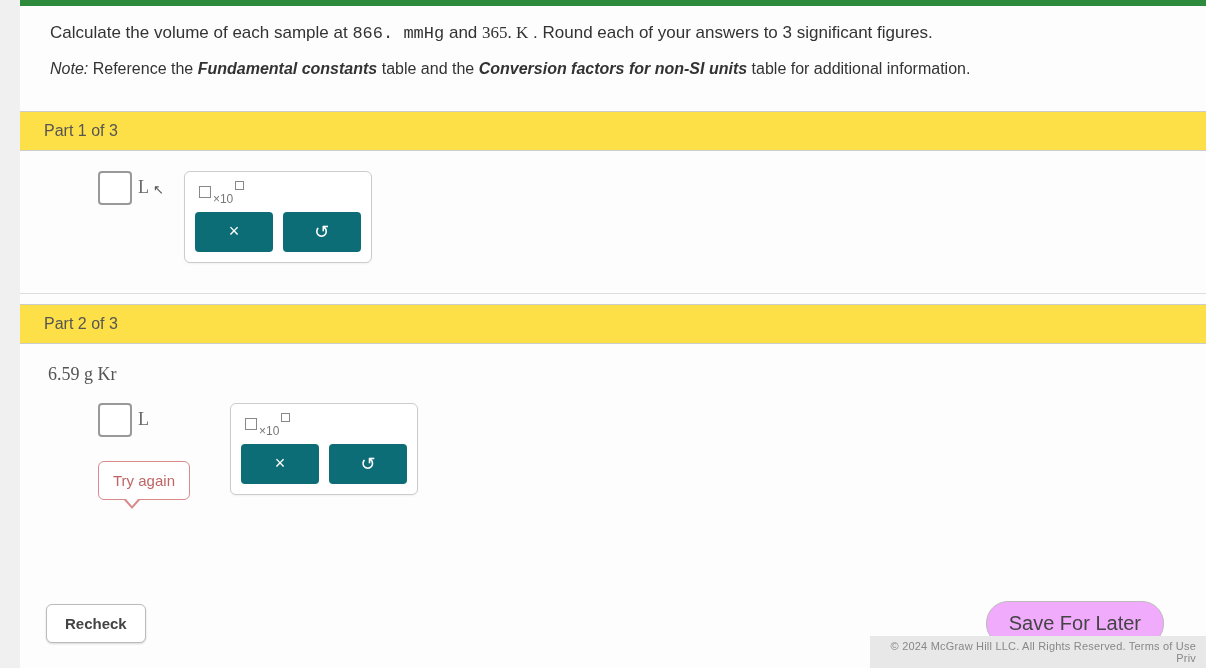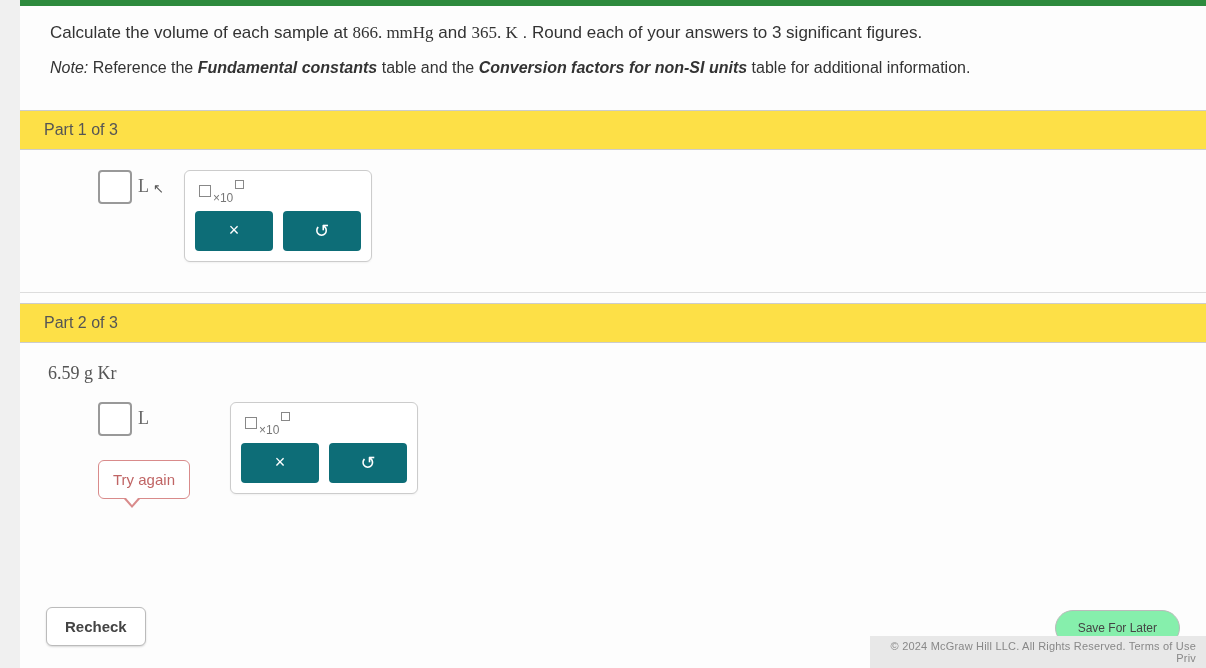--- a/index.html
+++ b/index.html
@@ -164,43 +164,43 @@
   }
   .part2-left{
     display:flex;
     flex-direction:column;
     gap: 24px;
   }
   .bottom-bar {
     position: absolute;
     bottom: 22px;
     left: 0;
-    right: 0;
+    right: 16px;
     padding: 0 26px;
     display: flex;
     justify-content: space-between;
-    align-items: flex-end;
+    align-items: center;
   }
   .recheck-btn {
     background: #fff;
     border: 1px solid #bbb;
     border-radius: 6px;
     padding: 10px 18px;
     font-size: 15px;
     font-weight: bold;
     color: #444;
     cursor: pointer;
     box-shadow: 0 1px 2px rgba(0,0,0,0.15);
   }
   .save-btn {
-    background: #86efac;
+    background: #f0abfc;
     border: 1px solid #bbb;
     border-radius: 22px;
     padding: 10px 22px;
-    font-size: 12px;
+    font-size: 20px;
     color: #444;
     cursor: pointer;
   }
   .right-group { display:flex; gap:12px; align-items:center;}
   .footer {
     position: absolute;
     bottom: 0;
     right: 0;
     font-size: 11px;
     color: #888;
@@ -220,21 +220,21 @@
   }
 </style>
 </head>
 <body>
 
 <div class="page">
   <div class="topbar"></div>
 
   <div class="instructions">
     <span>Calculate the volume of each sample at </span>
-    <span style="font-family:Liberation Serif, serif;">866. mmHg</span>
+    <span style="font-family:Liberation Mono, monospace;">866. mmHg</span>
     <span> and </span>
     <span style="font-family:Georgia,serif;">365. K</span>
     <span>. Round each of your answers to 3 significant figures.</span>
     <div class="note-line">
       <span class="note-label">Note:</span>
       <span> Reference the </span>
       <b>Fundamental constants</b>
       <span> table and the </span>
       <b>Conversion factors for non-SI units</b>
       <span> table for additional information.</span>

